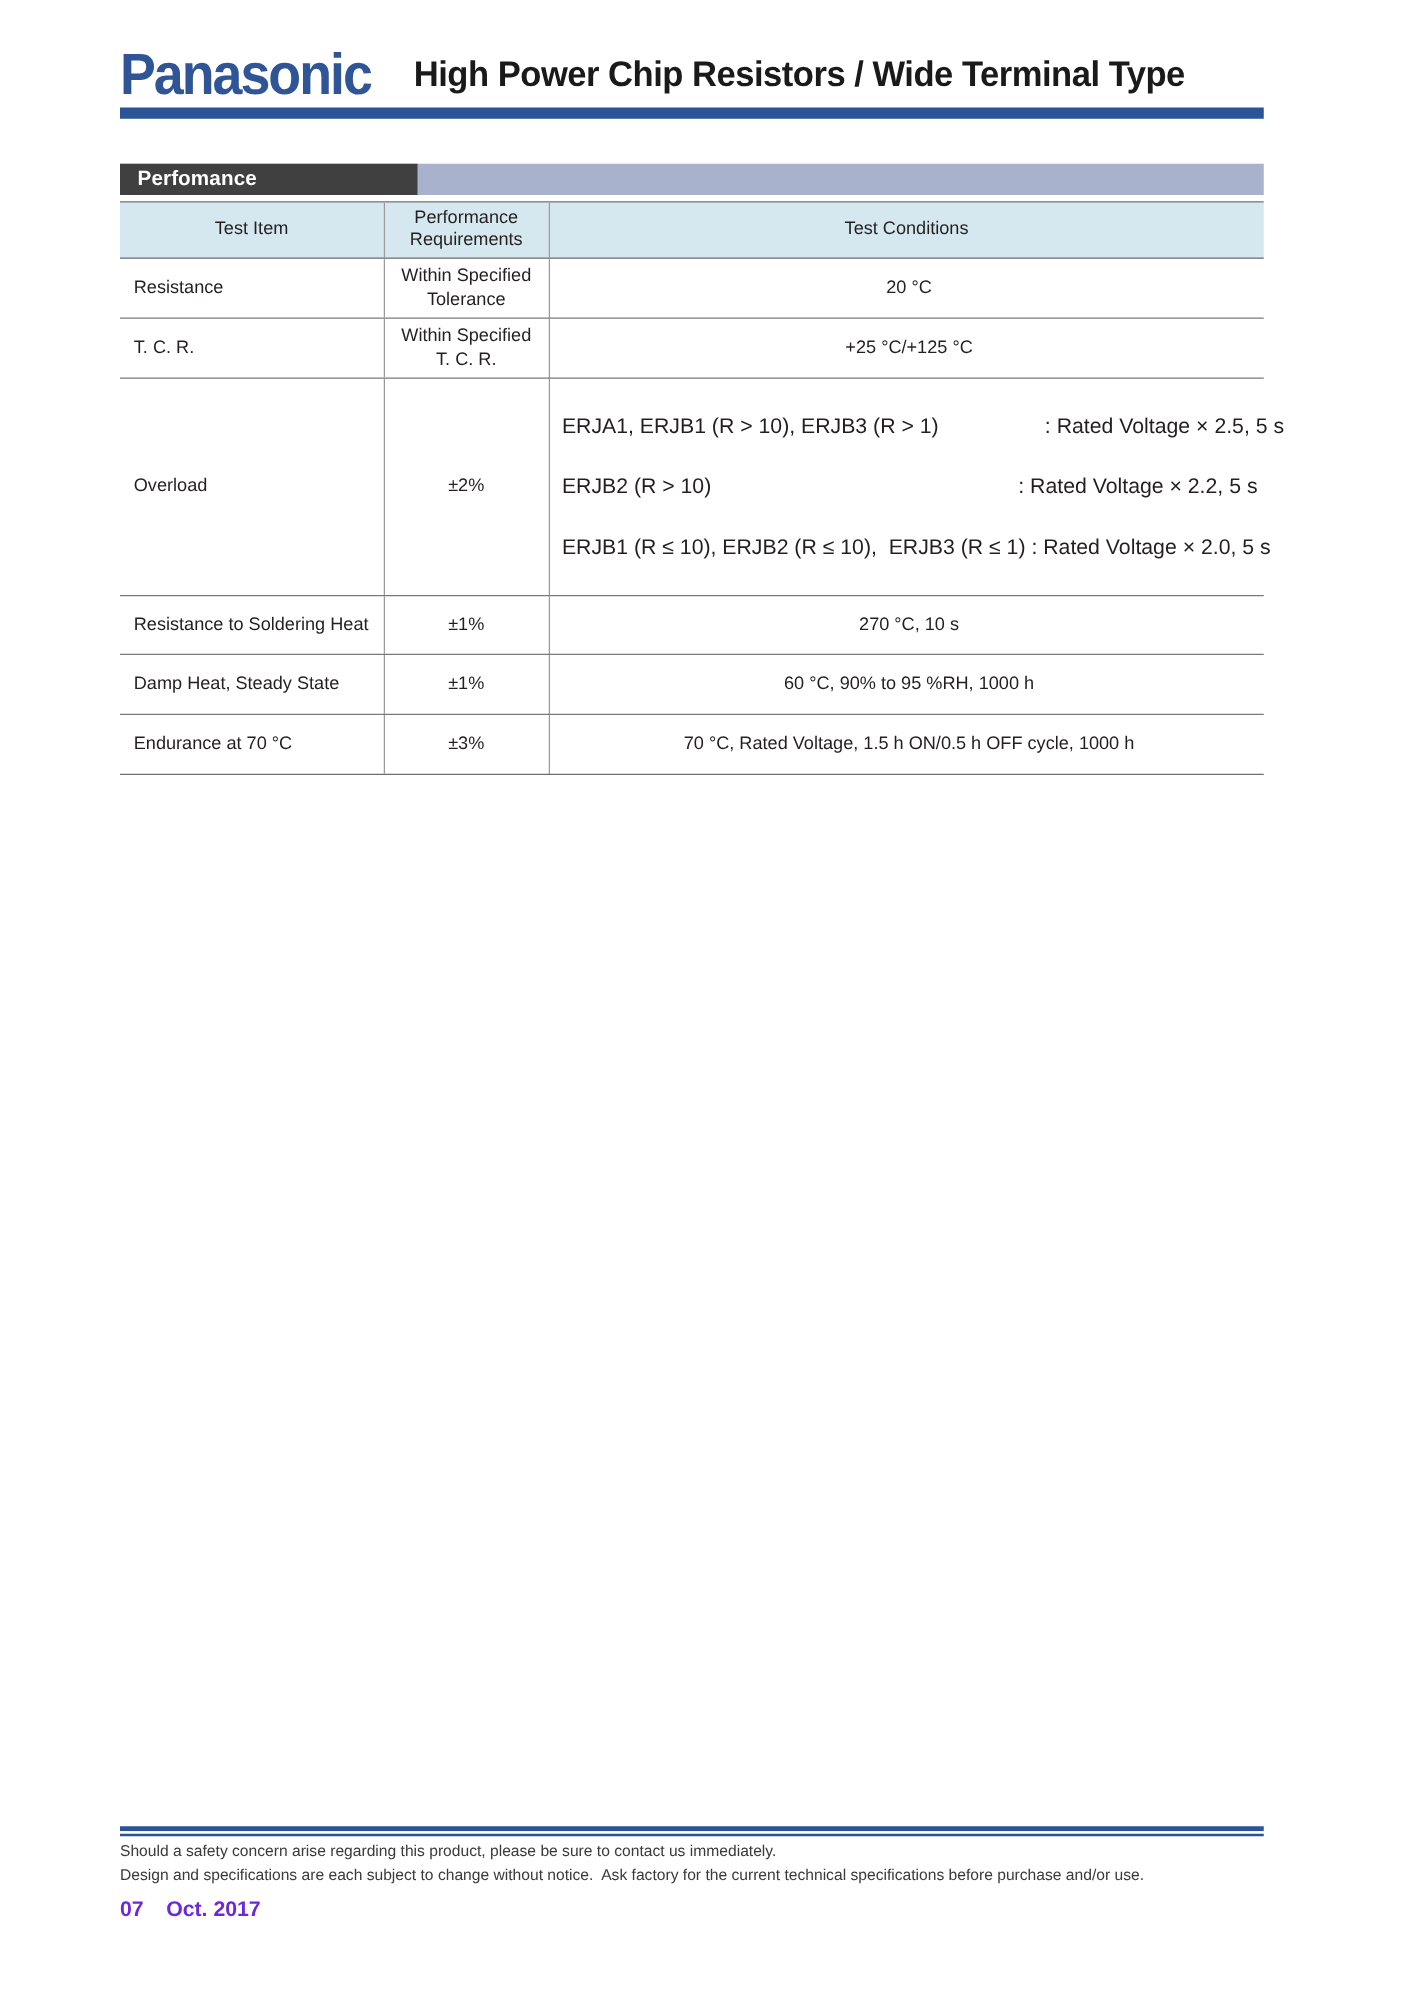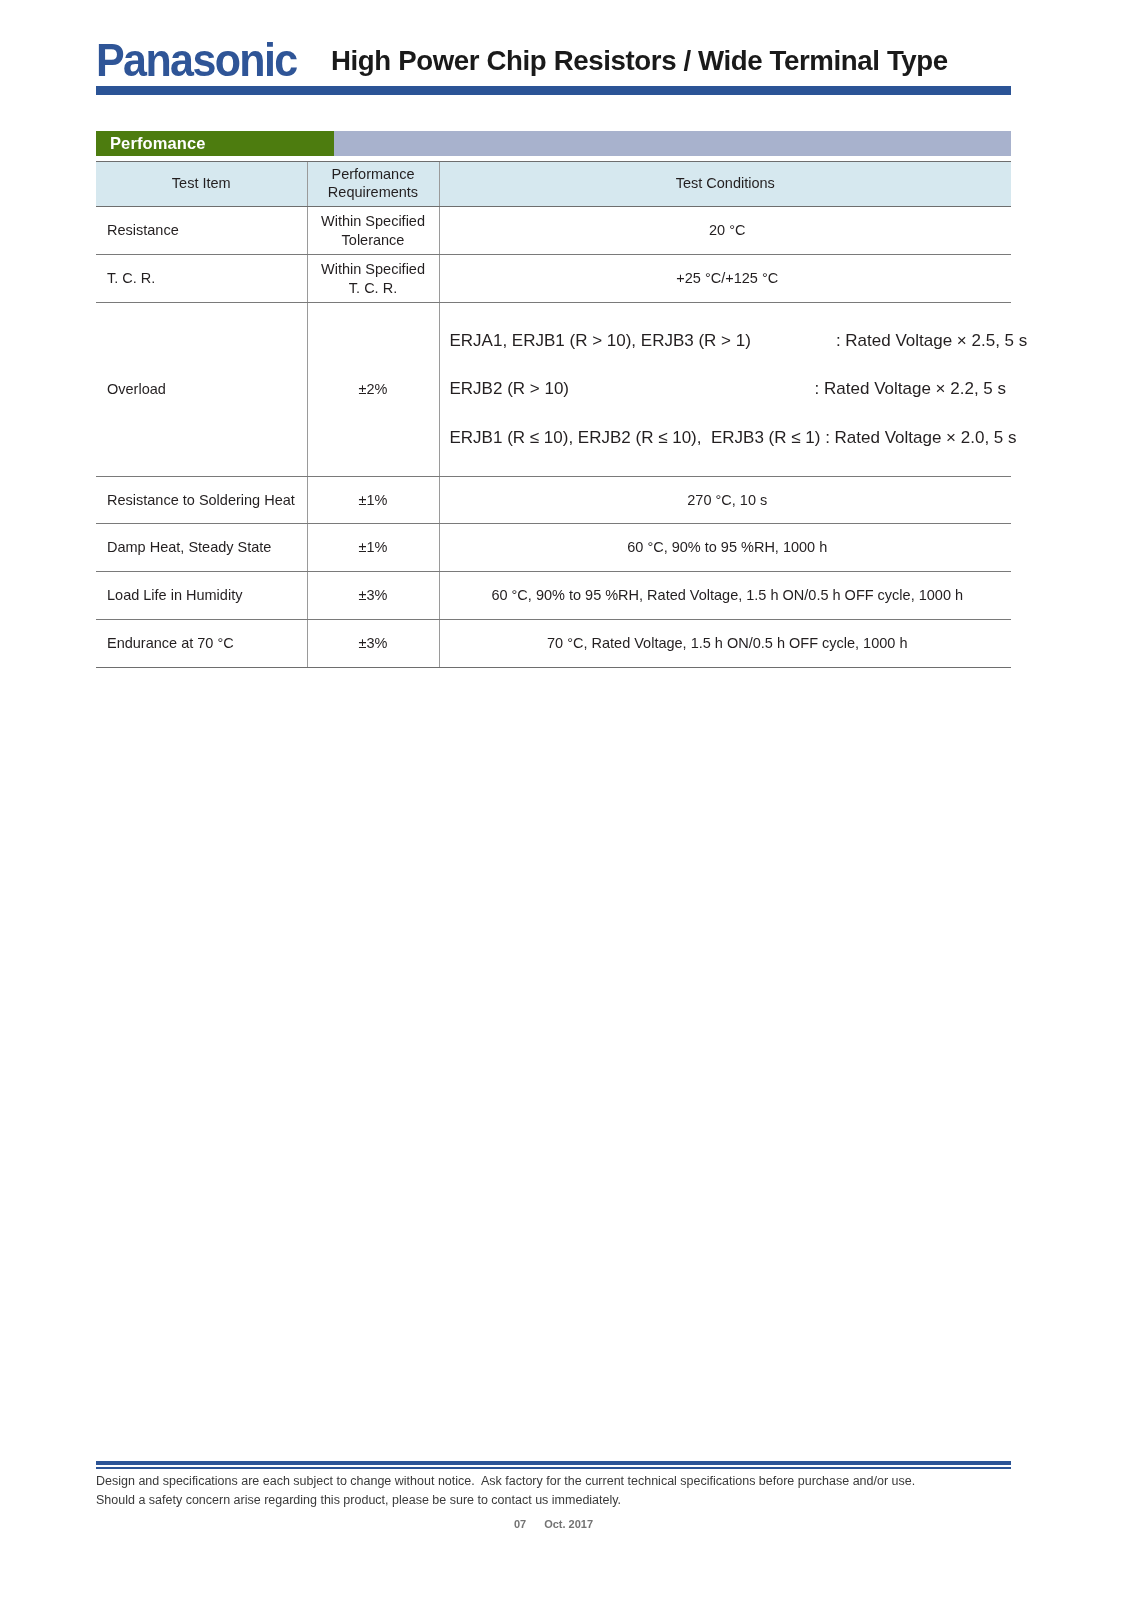--- a/index.html
+++ b/index.html
@@ -73,21 +73,21 @@
     width: 915px;
     height: 25px;
     background: #a8b2cd;
   }
   .section-band-label {
     position: absolute;
     left: 0;
     top: 0;
     width: 238px;
     height: 25px;
-    background: #4d7c0f;
+    background: #404040;
     color: #ffffff;
     font-family: "Liberation Sans", sans-serif;
     font-weight: bold;
     font-size: 16.5px;
     line-height: 25px;
     padding-left: 14px;
     box-sizing: border-box;
     letter-spacing: 0.1px;
   }
 
@@ -199,25 +199,25 @@
     font-size: 12.5px;
     color: #3a3a3a;
     line-height: 1.55;
   }
   .footer-line { display: block; white-space: pre; }
   .footer-meta {
     position: absolute;
     left: 96px;
     top: 1518px;
     width: 915px;
-    text-align: center;
-    font-family: "Liberation Sans", sans-serif;
-    font-size: 11px;
+    text-align: left;
+    font-family: "Liberation Sans", sans-serif;
+    font-size: 17px;
     font-weight: bold;
-    color: #737373;
+    color: #6d28d9;
   }
   .footer-page { margin-right: 18px; }
 </style>
 </head>
 <body>
 
 <div class="page">
 
   <div class="header">
     <div class="logo">Panasonic</div>
@@ -282,43 +282,38 @@
       </tr>
 
 
 
       <tr class="h-dhs">
         <td class="item">Damp Heat,  Steady State</td>
         <td class="req">±1%</td>
         <td class="cond">60 °C, 90% to 95 %RH, 1000 h</td>
       </tr>
 
-      <tr class="h-llh">
-        <td class="item">Load Life in Humidity</td>
-        <td class="req">±3%</td>
-        <td class="cond">60 °C, 90% to 95 %RH, Rated Voltage, 1.5 h ON/0.5 h OFF cycle, 1000 h</td>
-      </tr>
 
       <tr class="h-e70">
         <td class="item">Endurance at 70 °C</td>
         <td class="req">±3%</td>
         <td class="cond">70 °C, Rated Voltage, 1.5 h ON/0.5 h OFF cycle, 1000 h</td>
       </tr>
 
     </tbody>
   </table>
 
   <div class="footer-rules">
     <div class="footer-rule-thick"></div>
     <div class="footer-rule-gap"></div>
     <div class="footer-rule-thin"></div>
   </div>
 
   <div class="footer-text">
+    <span class="footer-line">Should a safety concern arise regarding this product, please be sure to contact us immediately.</span>
     <span class="footer-line">Design and specifications are each subject to change without notice.  Ask factory for the current technical specifications before purchase and/or use.</span>
-    <span class="footer-line">Should a safety concern arise regarding this product, please be sure to contact us immediately.</span>
   </div>
 
   <div class="footer-meta">
     <span class="footer-page">07</span><span>Oct. 2017</span>
   </div>
 
 </div>
 
 </body></html>

